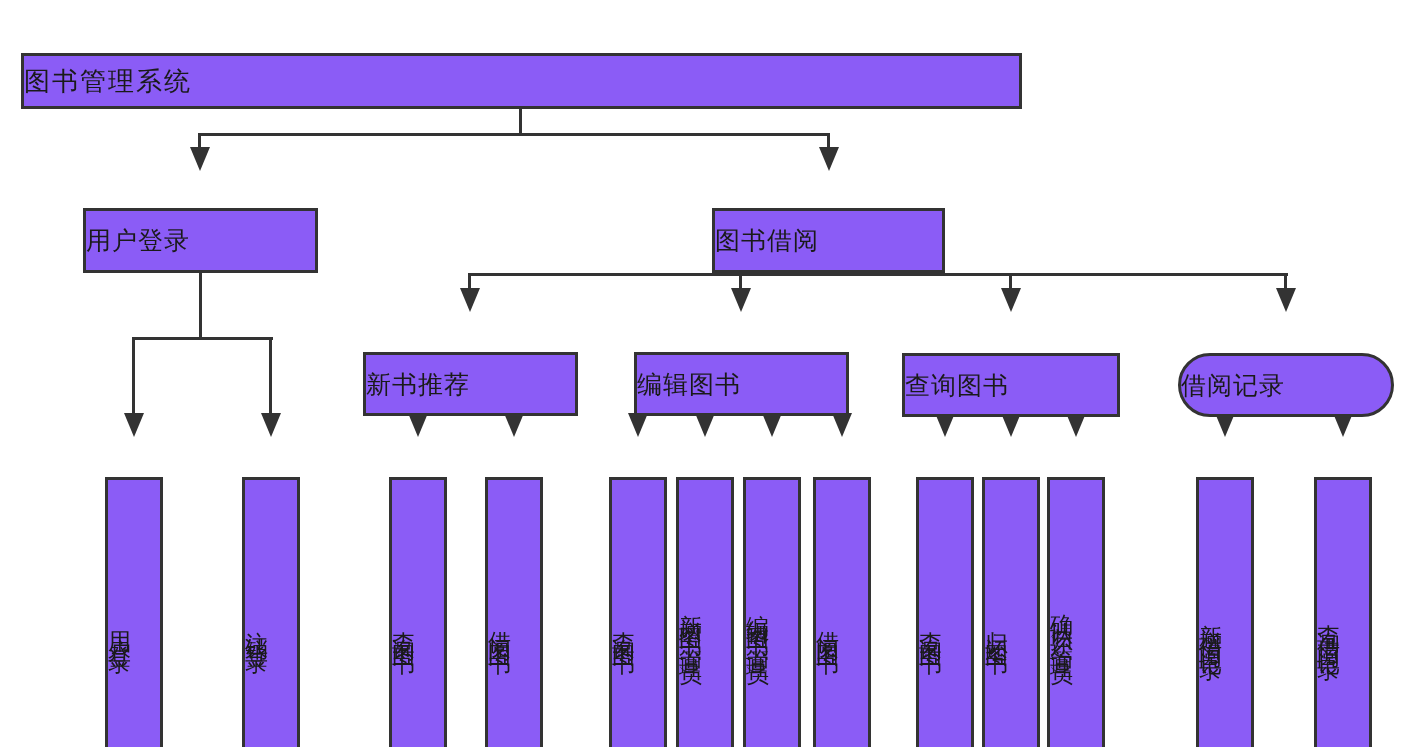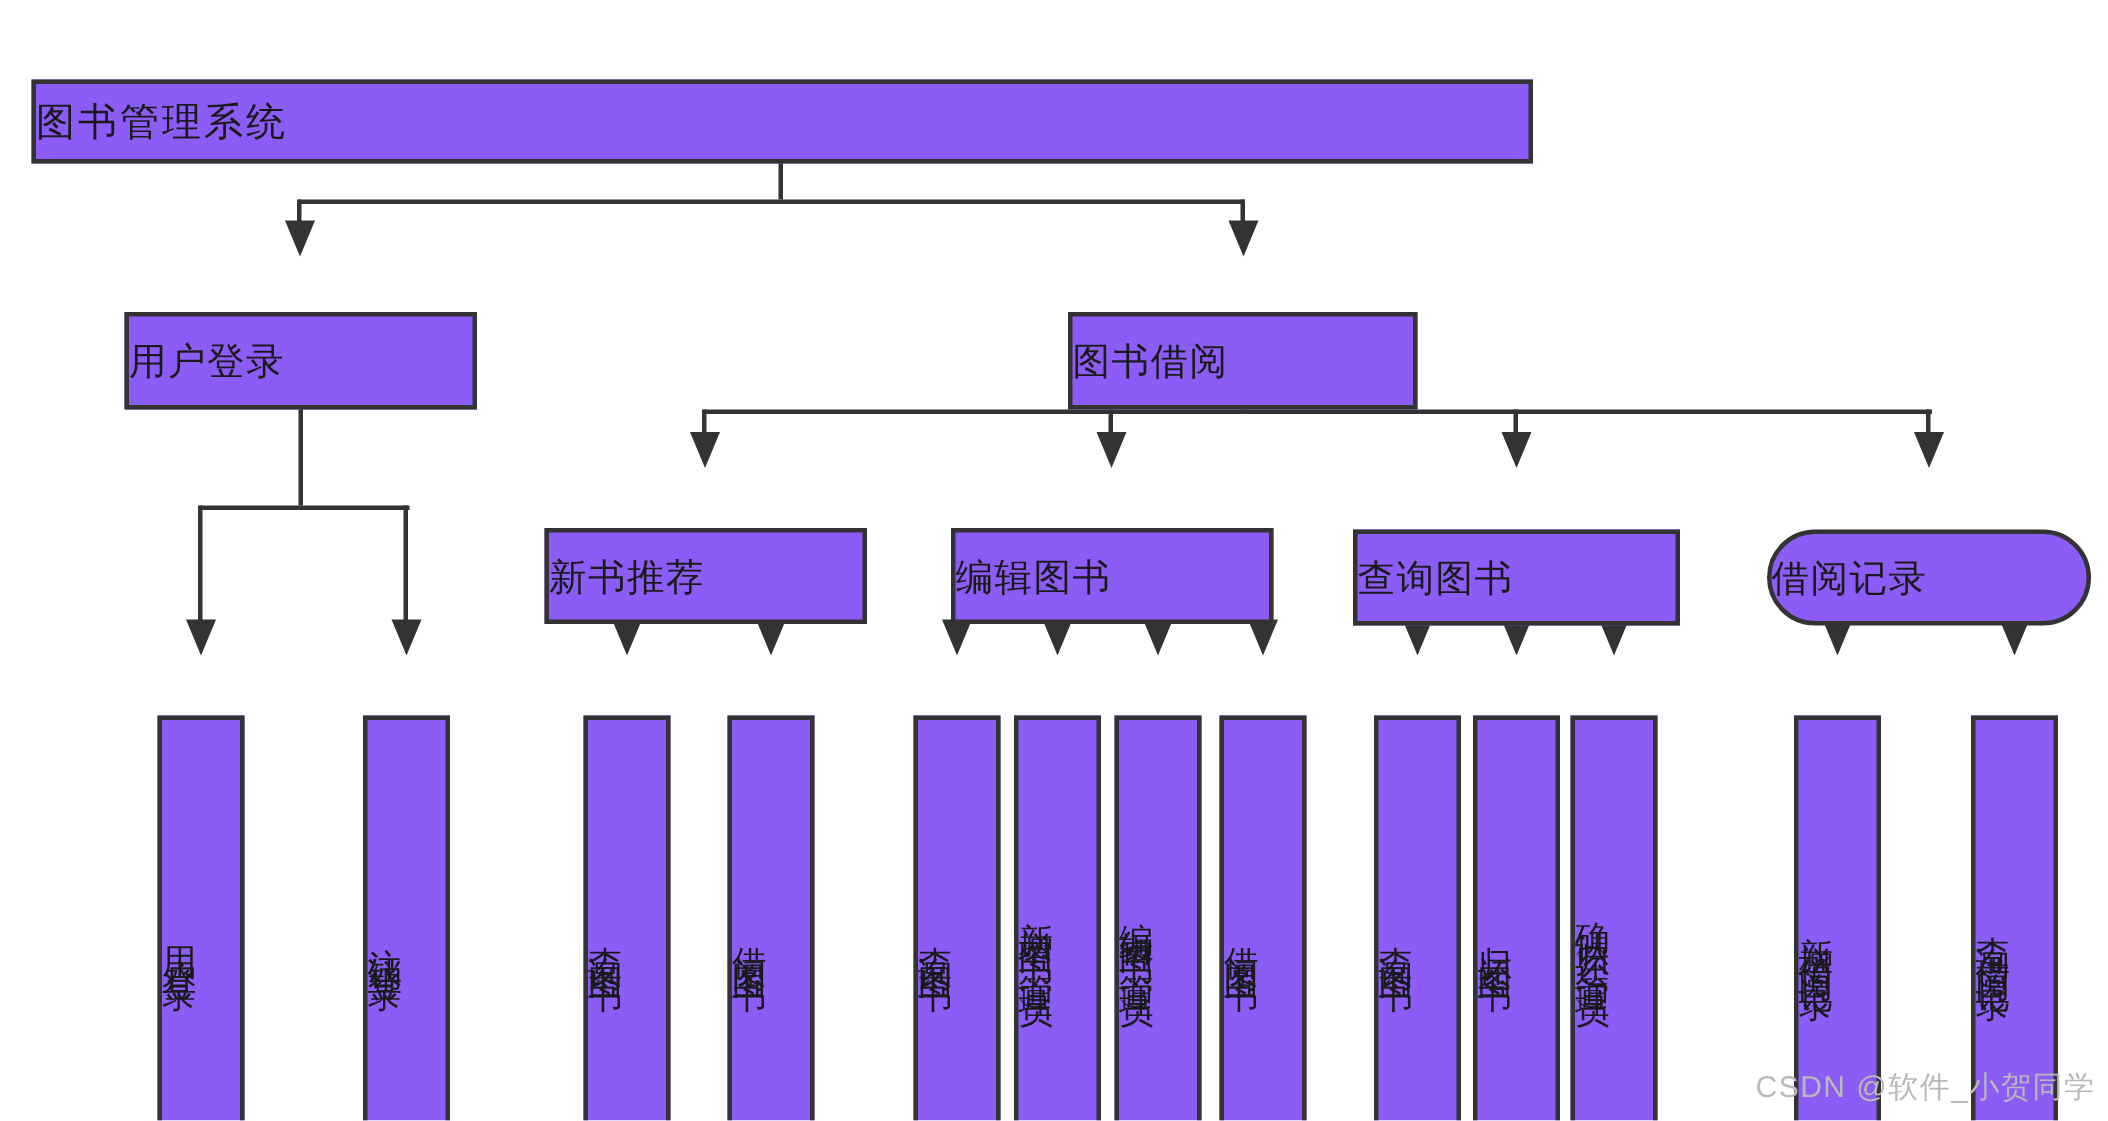--- a/index.html
+++ b/index.html
@@ -195,15 +195,14 @@
     <span class="vtext">确认归还（管理员）</span>
   </div>
 
   <div class="box leaf-box" style="left:1196px;top:437px;width:58px;height:300px;">
     <span class="vtext">新增借阅记录</span>
   </div>
   <div class="box leaf-box" style="left:1314px;top:437px;width:58px;height:300px;">
     <span class="vtext">查询借阅记录</span>
   </div>
 
-  <div class="watermark">CSDN @软件_小贺同学</div>
 
 </div>
 
 </body></html>

